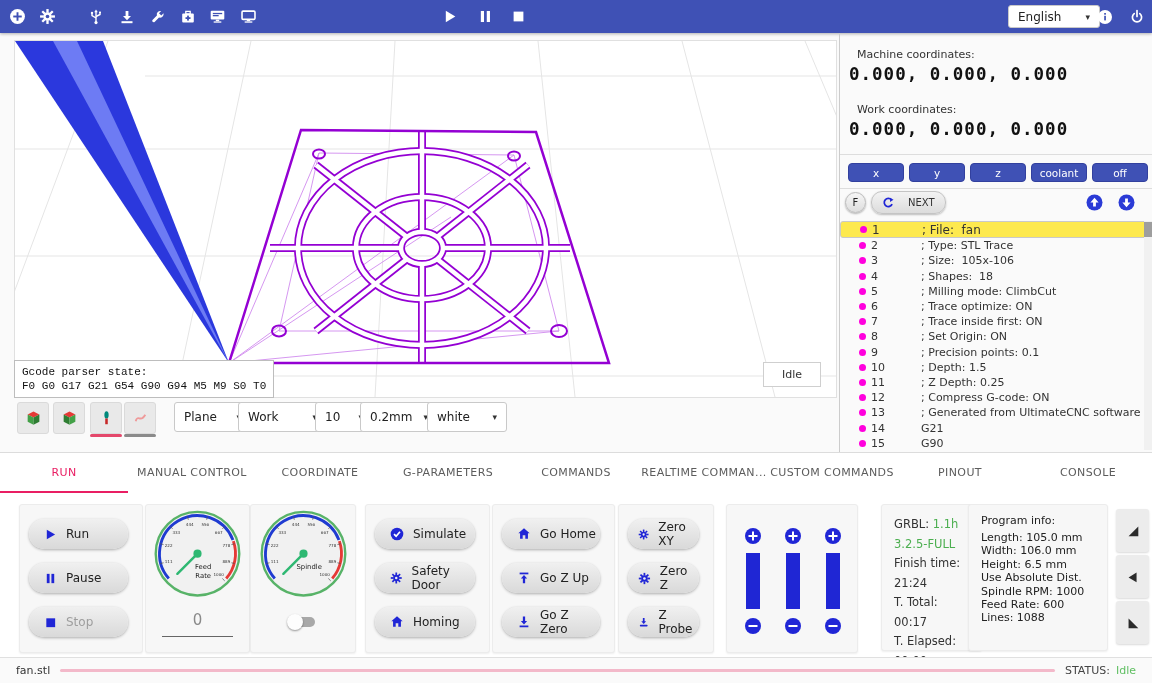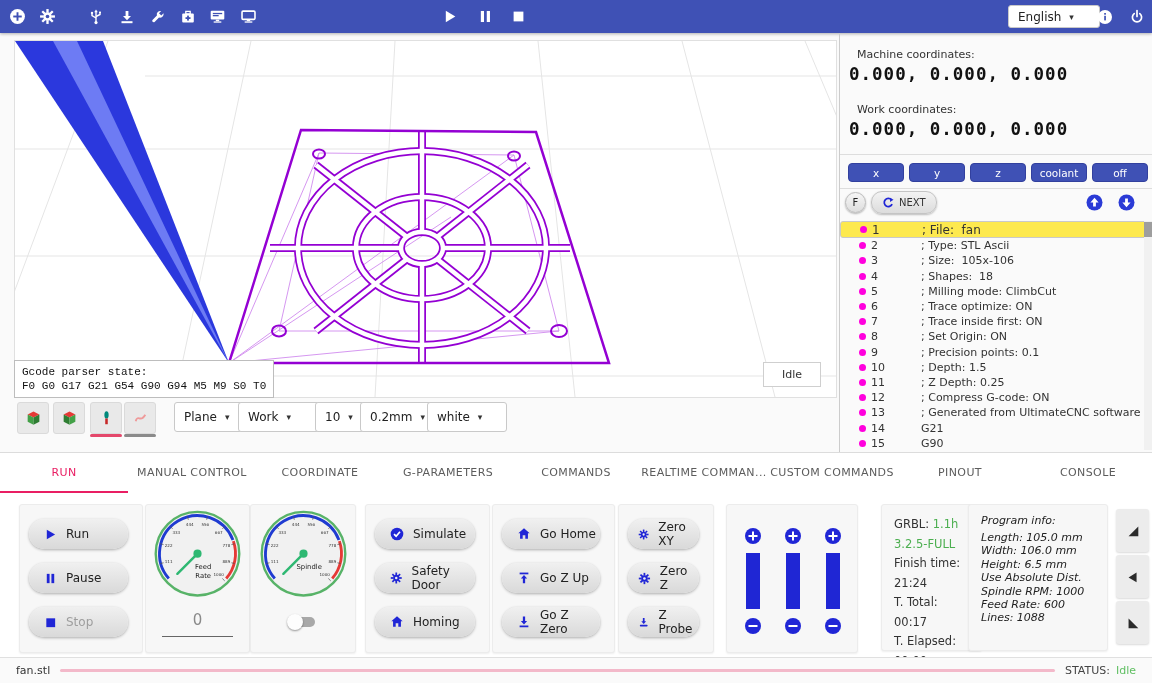--- a/index.html
+++ b/index.html
@@ -2,41 +2,41 @@
 <html><head>
 <meta charset="utf-8">
 <style>
   html,body{margin:0;padding:0;background:#fafafa;}
   #app{position:relative;width:1152px;height:683px;overflow:hidden;background:#fafafa;
        font-family:"DejaVu Sans","Liberation Sans",sans-serif;color:#222;}
   .abs{position:absolute;}
   
   #topbar{position:absolute;left:0;top:0;width:1152px;height:33px;background:#3f51b5;box-shadow:0 1px 3px rgba(0,0,0,.3);}
   .tb-ico{position:absolute;top:7px;width:19px;height:19px;display:flex;align-items:center;justify-content:center;cursor:pointer;}
-  .sel{display:flex;align-items:center;background:#fff;border:1px solid #c9c9c9;border-radius:3px;padding:0 9px;font-size:12px;color:#222;cursor:pointer;}
+  .sel{display:flex;align-items:center;justify-content:space-between;background:#fff;border:1px solid #c9c9c9;border-radius:3px;padding:0 9px;font-size:12px;color:#222;cursor:pointer;}
   .caret{font-size:9px;color:#333;margin-left:8px;}
   
   #viewer{position:absolute;left:14px;top:40px;width:821px;height:356px;background:#fff;border:1px solid #e0e0e0;}
   .overlay-box{position:absolute;border:1px solid #9e9e9e;font-size:10.5px;line-height:14px;color:#111;padding:4px 7px;white-space:pre;}
   #modal-overlay{left:3px;top:4px;background:transparent;}
   #area-overlay{right:5px;top:4px;background:rgba(255,255,255,.92);}
   #parser-box{left:-1px;bottom:-1px;background:#fff;border:1px solid #bdbdbd;font-size:11px;font-family:Liberation Mono, monospace;}
   #idle-box{right:15px;bottom:10px;background:#fff;border:1px solid #cfcfcf;font-size:11px;padding:5px 18px;color:#333;}
   
   .vbtn{position:absolute;top:402px;width:30px;height:30px;background:#e9e9e9;border:1px solid #dadada;border-radius:3px;display:flex;align-items:center;justify-content:center;cursor:pointer;}
   .vbar{position:absolute;left:-1px;right:-1px;bottom:-4px;height:3px;border-radius:2px;}
   .vsel{position:absolute;top:402px;height:28px;}
   
   #rpanel{position:absolute;left:839px;top:33px;width:313px;height:419px;border-left:1px solid #ccc;}
   .coord-label{position:absolute;left:17px;font-size:11px;color:#333;}
   .coord-value{position:absolute;left:9px;font-size:17.5px;font-weight:bold;font-family:"DejaVu Sans Mono","Liberation Mono",monospace;color:#111;letter-spacing:1px;}
   .rp-divider{position:absolute;left:0;right:0;height:1px;background:#ddd;}
   .axis-btn{position:absolute;top:130px;height:17px;width:54px;background:#3f51b5;border:1px solid #32409e;border-radius:4px;color:#fff;font-size:10.5px;display:flex;align-items:center;justify-content:center;cursor:pointer;}
   #f-btn{position:absolute;left:5px;top:159px;width:19px;height:19px;border-radius:50%;background:linear-gradient(#f6f6f6,#ddd);border:1px solid #bbb;font-size:10px;color:#222;display:flex;align-items:center;justify-content:center;cursor:pointer;box-shadow:0 1px 2px rgba(0,0,0,.3);}
-  #next-btn{position:absolute;left:31px;top:158px;height:21px;padding:0 10px;border-radius:11px;background:linear-gradient(#f3f3f3,#dcdcdc);border:1px solid #c4c4c4;display:flex;align-items:center;gap:5px;font-size:10px;color:#333;cursor:pointer;box-shadow:0 1px 2px rgba(0,0,0,.25);}
+  #next-btn{position:absolute;left:31px;top:158px;height:21px;padding:0 10px;border-radius:11px;background:linear-gradient(#f3f3f3,#dcdcdc);border:1px solid #c4c4c4;display:flex;align-items:center;gap:14px;font-size:10px;color:#333;cursor:pointer;box-shadow:0 1px 2px rgba(0,0,0,.25);}
   .circ-arrow{position:absolute;top:161px;width:17px;height:17px;cursor:pointer;}
   #gcode-list{position:absolute;left:0;right:0;top:188px;bottom:0;overflow:hidden;font-size:11px;}
   .grow{position:relative;height:15.2px;display:flex;align-items:center;cursor:pointer;}
   .grow.sel{background:#fde94e;}
   .gdot{position:absolute;left:19px;width:7px;height:7px;border-radius:50%;background:#ff00dd;}
   .gnum{position:absolute;left:31px;color:#333;}
   .gtxt{position:absolute;left:81px;color:#333;white-space:pre;}
   #scrolltrack{position:absolute;right:1px;top:188px;bottom:2px;width:8px;background:#f1f1f1;}
   #scrollthumb{position:absolute;right:1px;top:189px;width:8px;height:15px;background:#9e9e9e;cursor:pointer;}
   
@@ -51,21 +51,21 @@
   .gauge-line{position:absolute;left:16px;right:16px;top:131px;height:1px;background:#666;}
   .toggle{position:absolute;left:36px;top:110px;width:30px;height:14px;cursor:pointer;}
   .toggle .track{position:absolute;left:2px;top:2px;width:26px;height:10px;border-radius:6px;background:#a8a8a8;}
   .toggle .knob{position:absolute;left:0;top:-1px;width:16px;height:16px;border-radius:50%;background:#fdfdfd;box-shadow:0 1px 2px rgba(0,0,0,.4);}
   .slide-col{position:absolute;width:24px;top:0;bottom:0;}
   .sl-plus{position:absolute;left:3px;top:22px;width:18px;height:18px;cursor:pointer;}
   .sl-bar{position:absolute;left:5px;top:48px;width:14px;height:56px;background:#1f26d4;cursor:pointer;}
   .sl-minus{position:absolute;left:3px;top:112px;width:18px;height:18px;cursor:pointer;}
   #grbl-card{padding:10px 12px;font-size:11.5px;line-height:19.5px;color:#333;box-sizing:border-box;margin-left:20px;}
   .green{color:#4caf50;}
-  #prog-card{padding:9px 12px;font-size:11px;color:#222;box-sizing:border-box;font-style:italic;}
+  #prog-card{padding:9px 12px;font-size:11px;color:#222;box-sizing:border-box;}
   #prog-lines{white-space:pre;line-height:13.4px;}
   .edge-btn{position:absolute;left:1116px;width:33px;height:43px;background:#ececec;border-radius:3px;box-shadow:0 1px 2px rgba(0,0,0,.15);display:flex;align-items:center;justify-content:center;cursor:pointer;}
   
   #statusbar{position:absolute;left:0;top:657px;width:1152px;height:26px;background:#fafafa;border-top:1px solid #e0e0e0;display:flex;align-items:center;padding:0 16px;box-sizing:border-box;}
   #file-label{font-size:11px;color:#333;}
   #progress-line{flex:1;height:3px;background:#f3b9ca;border-radius:2px;margin:0 10px;}
   #status-label{font-size:11px;color:#444;}
   #status-value{font-size:11px;color:#5fbf62;margin-left:6px;}
 </style>
 </head>
@@ -319,21 +319,21 @@
         </svg></span>
     <div id="gcode-list">
         <div class="grow sel">
           <span class="gdot"></span>
           <span class="gnum">1</span>
           <span class="gtxt">; File:  fan</span>
         </div>
         <div class="grow">
           <span class="gdot"></span>
           <span class="gnum">2</span>
-          <span class="gtxt">; Type: STL Ascii</span>
+          <span class="gtxt">; Type: STL Trace</span>
         </div>
         <div class="grow">
           <span class="gdot"></span>
           <span class="gnum">3</span>
           <span class="gtxt">; Size:  105x-106</span>
         </div>
         <div class="grow">
           <span class="gdot"></span>
           <span class="gnum">4</span>
           <span class="gtxt">; Shapes:  18</span>

